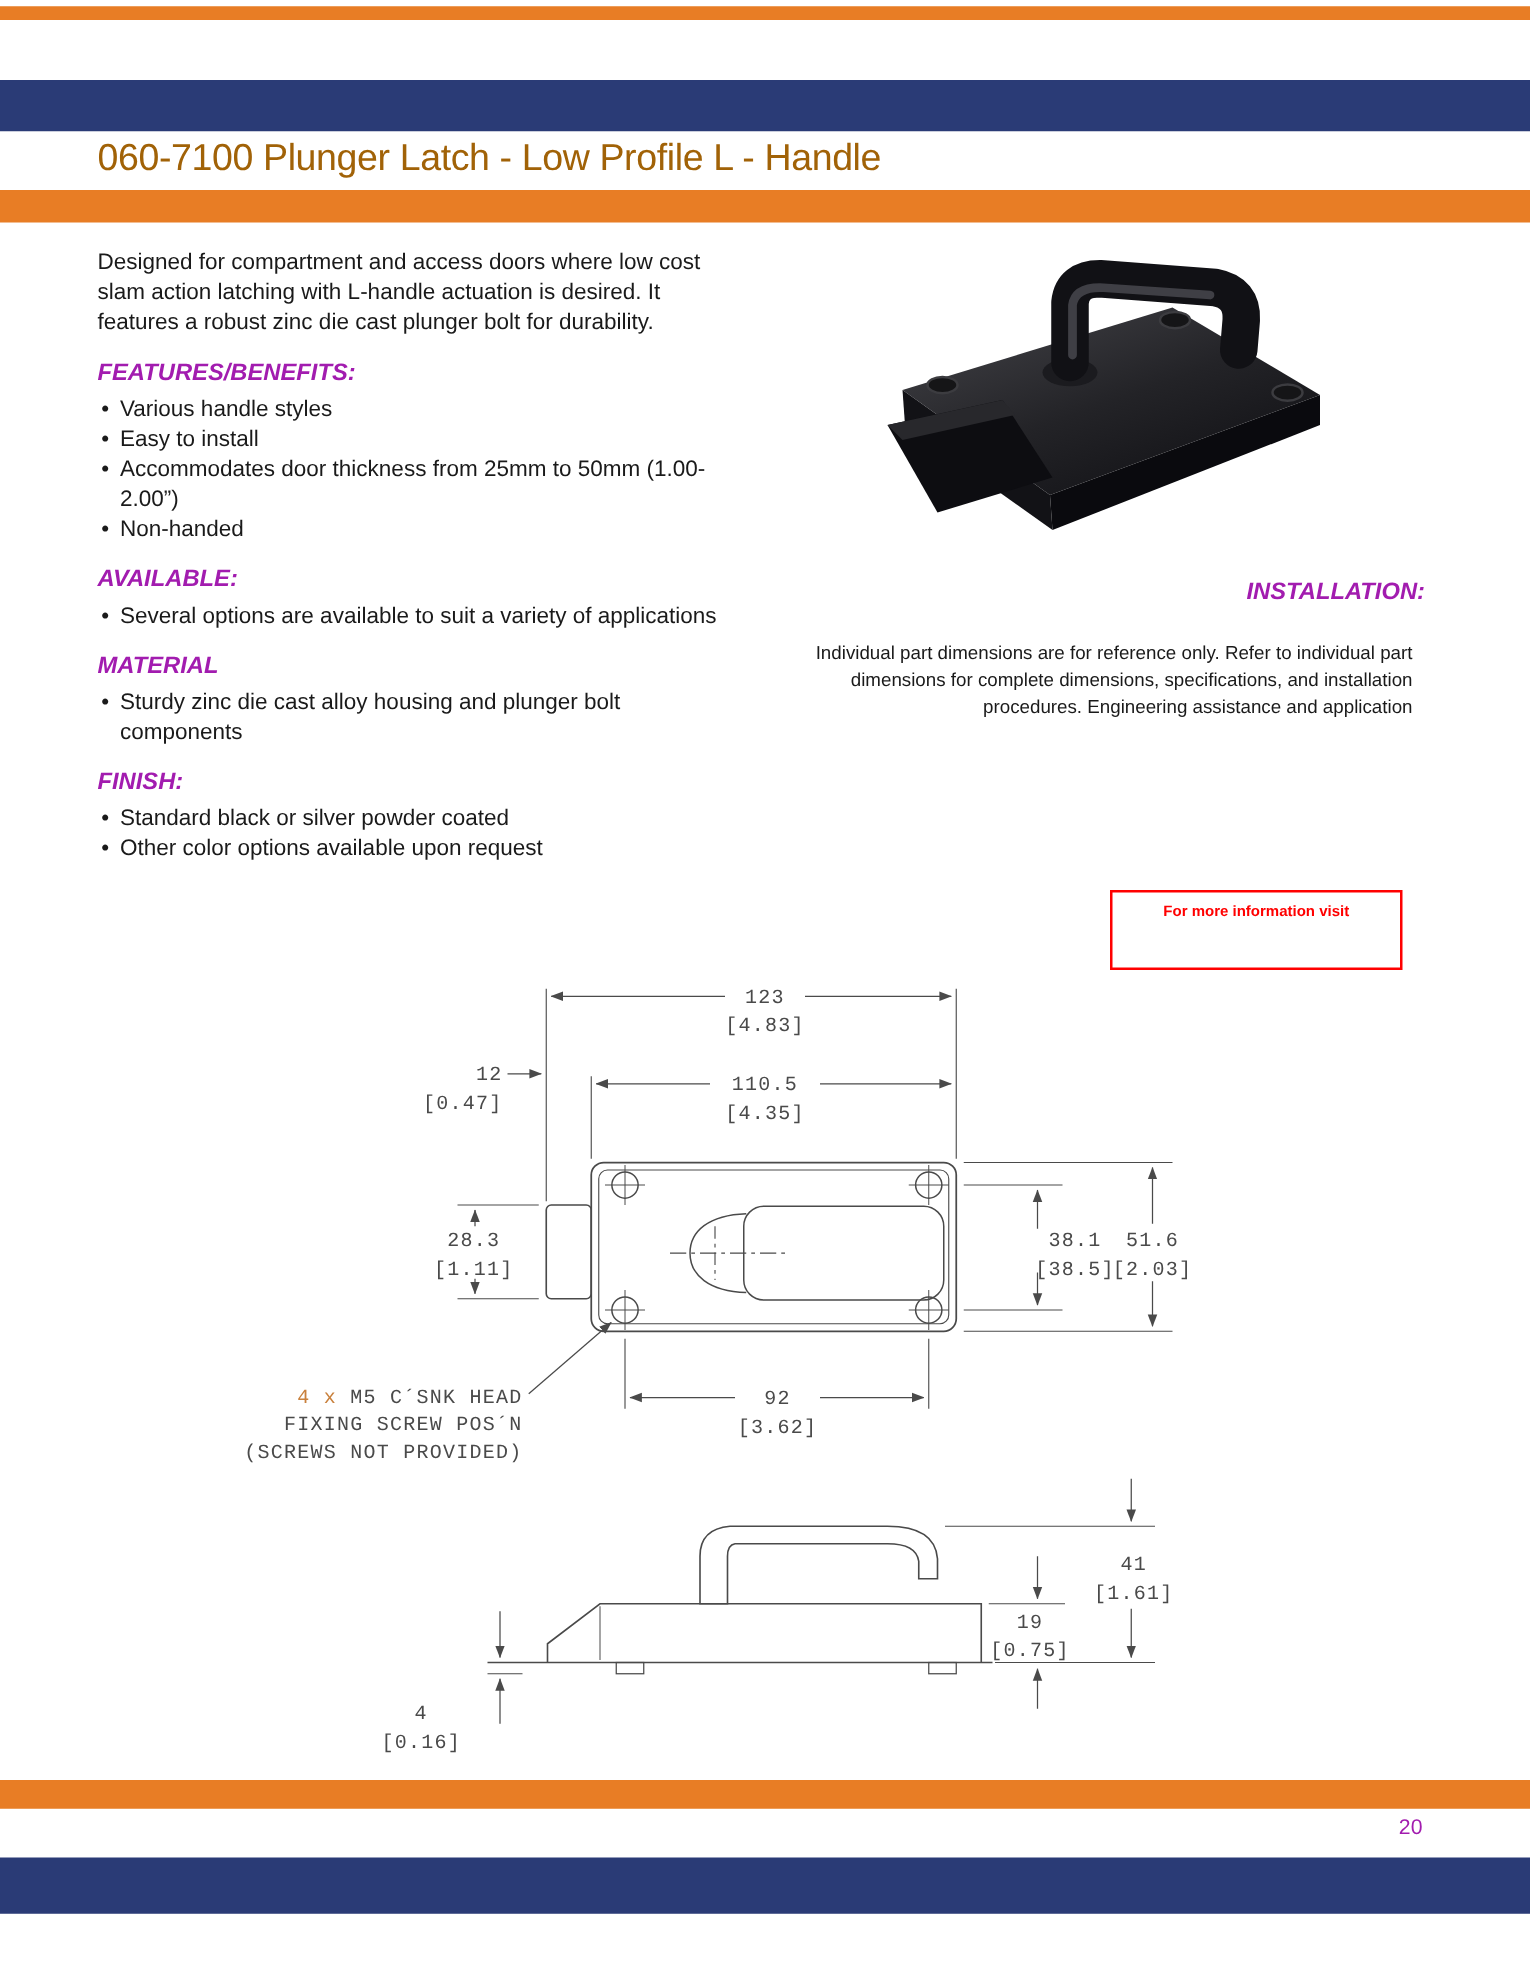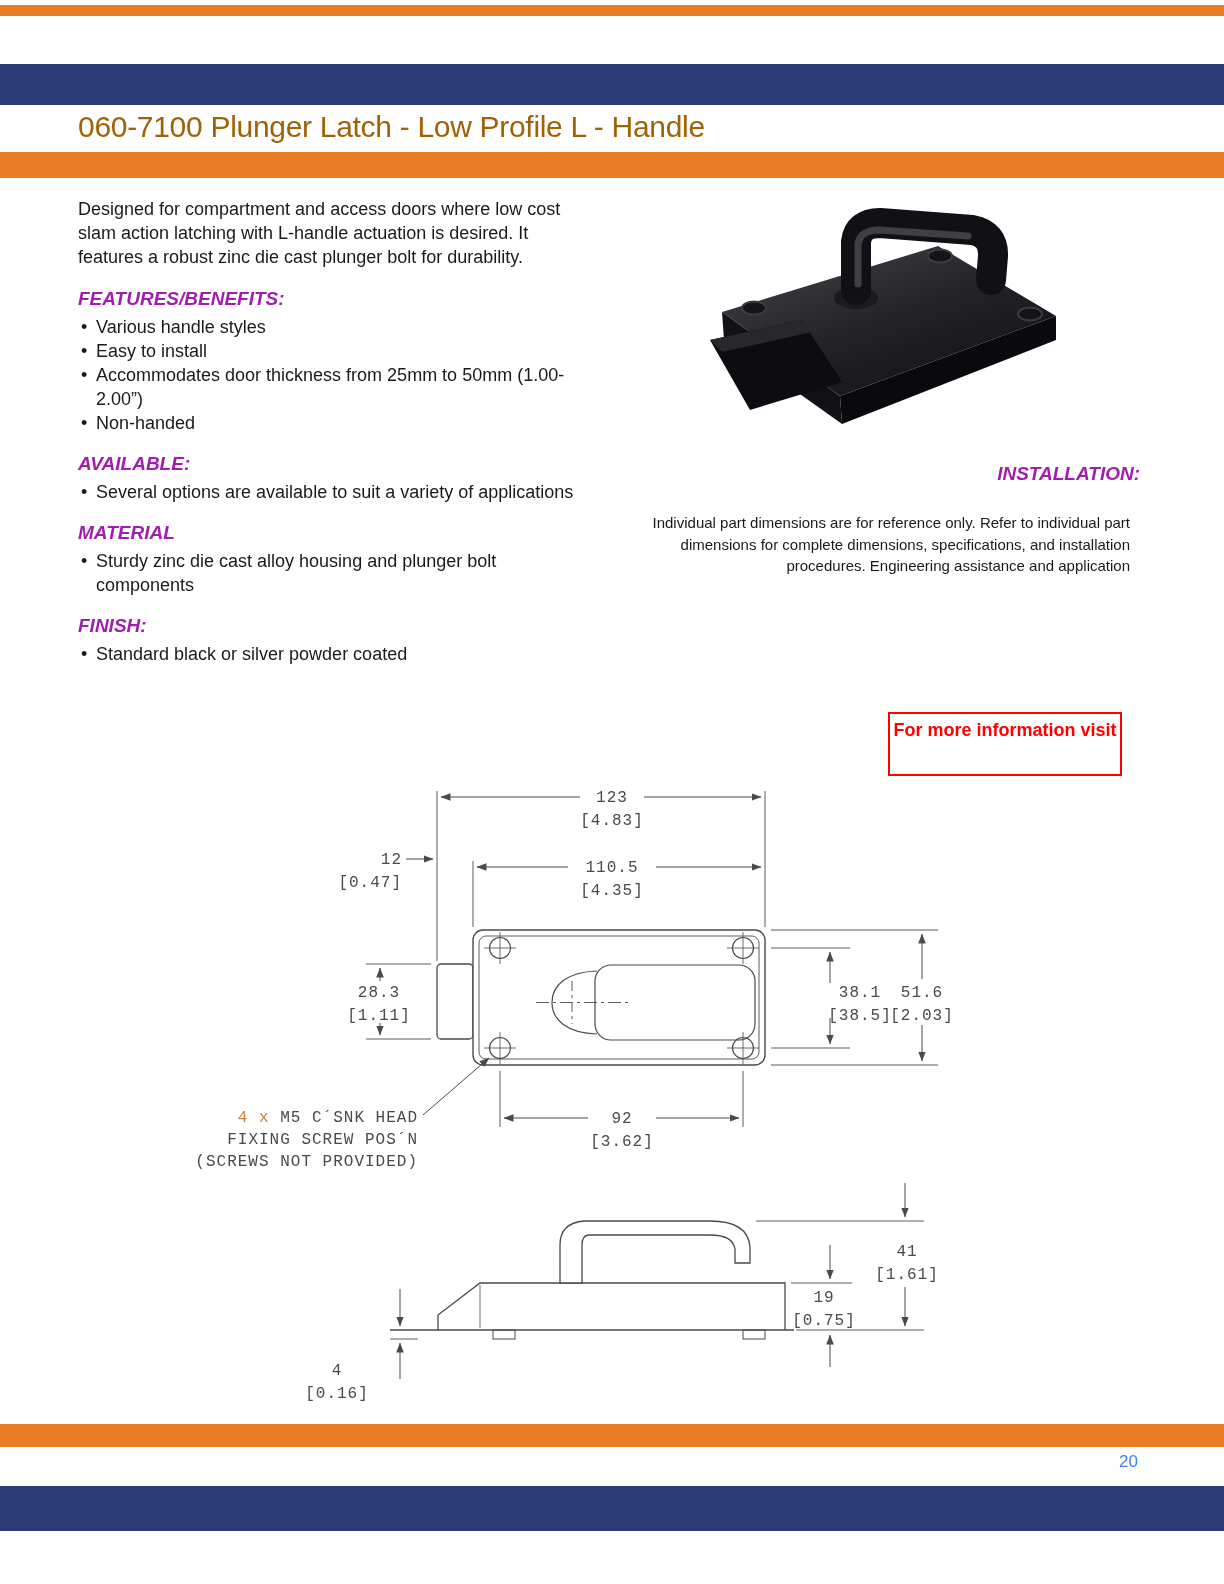--- a/index.html
+++ b/index.html
@@ -13,36 +13,36 @@
   .navy { background:var(--navy,#2A3B76); }
   .top-strip { top:5px; height:11px; }
   .header-bar { top:64px; height:41px; }
   .title {
     position:absolute; left:78px; top:110px; width:1060px;
     font-size:30px; font-weight:500; letter-spacing:-0.3px; color:#a16207;
   }
   .title-underline { top:152px; height:26px; }
   .footer-bar { top:1424px; height:23px; }
   .bottom-bar { top:1486px; height:45px; }
-  .page-number { position:absolute; top:1452px; left:1090px; width:48px; text-align:right; font-size:17px; color:#3b82f6; }
+  .page-number { position:absolute; top:1452px; left:1090px; width:48px; text-align:right; font-size:17px; color:#a21caf; }
 
   .col-left { position:absolute; left:78px; top:197px; width:505px; font-size:18px; line-height:24px; }
   .col-right { position:absolute; left:648px; top:462px; width:492px; font-size:18px; line-height:24px;text-align:right; }
   h3.sec { font-size:19px; font-style:italic; font-weight:bold; margin:0 0 4px 0; color:#a21caf; }
   p.intro { margin:0 0 18px 0; }
   ul.blist { list-style:none; margin:0 0 17px 0; }
   ul.blist li { position:relative; padding-left:18px; }
   ul.blist li::before { content:"\2022"; position:absolute; left:3px; }
   .disclaimer { font-size:15px; line-height:21.5px; margin-top:26px; width:482px; }
 
   .info-box {
     position:absolute; left:888px; top:712px; width:234px; height:64px;
     border:2px solid var(--red,#FF0000); text-align:center; padding-top:6px; background:#fff;
   }
-  .info-box span { color:var(--red,#FF0000); font-weight:bold; font-size:18px; }
+  .info-box span { color:var(--red,#FF0000); font-weight:bold; font-size:12px; }
 
   .photo { position:absolute; left:690px; top:190px; width:390px; height:260px; }
   .drawing { position:absolute; left:160px; top:775px; }
   .drawing text {
     font-family:"Liberation Mono", monospace; font-size:16px;
     fill:var(--drawing_gray,#4a4a4a); letter-spacing:1px;
   }
   .drawing .hl { fill:var(--note_highlight,#C9813D); }
 </style>
 </head>
@@ -72,20 +72,21 @@
     </ul>
 
     <h3 class="sec">MATERIAL</h3>
     <ul class="blist">
       <li>Sturdy zinc die cast alloy housing and plunger bolt components</li>
     </ul>
 
     <h3 class="sec">FINISH:</h3>
     <ul class="blist">
       <li>Standard black or silver powder coated</li>
+      <li>Other color options available upon request</li>
     </ul>
   </div>
 
   <div class="photo">
     <svg width="390" height="260" viewBox="0 0 390 260">
       <defs>
         <linearGradient id="pgTop" x1="0" y1="0" x2="0.8" y2="1">
           <stop offset="0" stop-color="#45454a"></stop>
           <stop offset="0.55" stop-color="#232327"></stop>
           <stop offset="1" stop-color="#101014"></stop>

